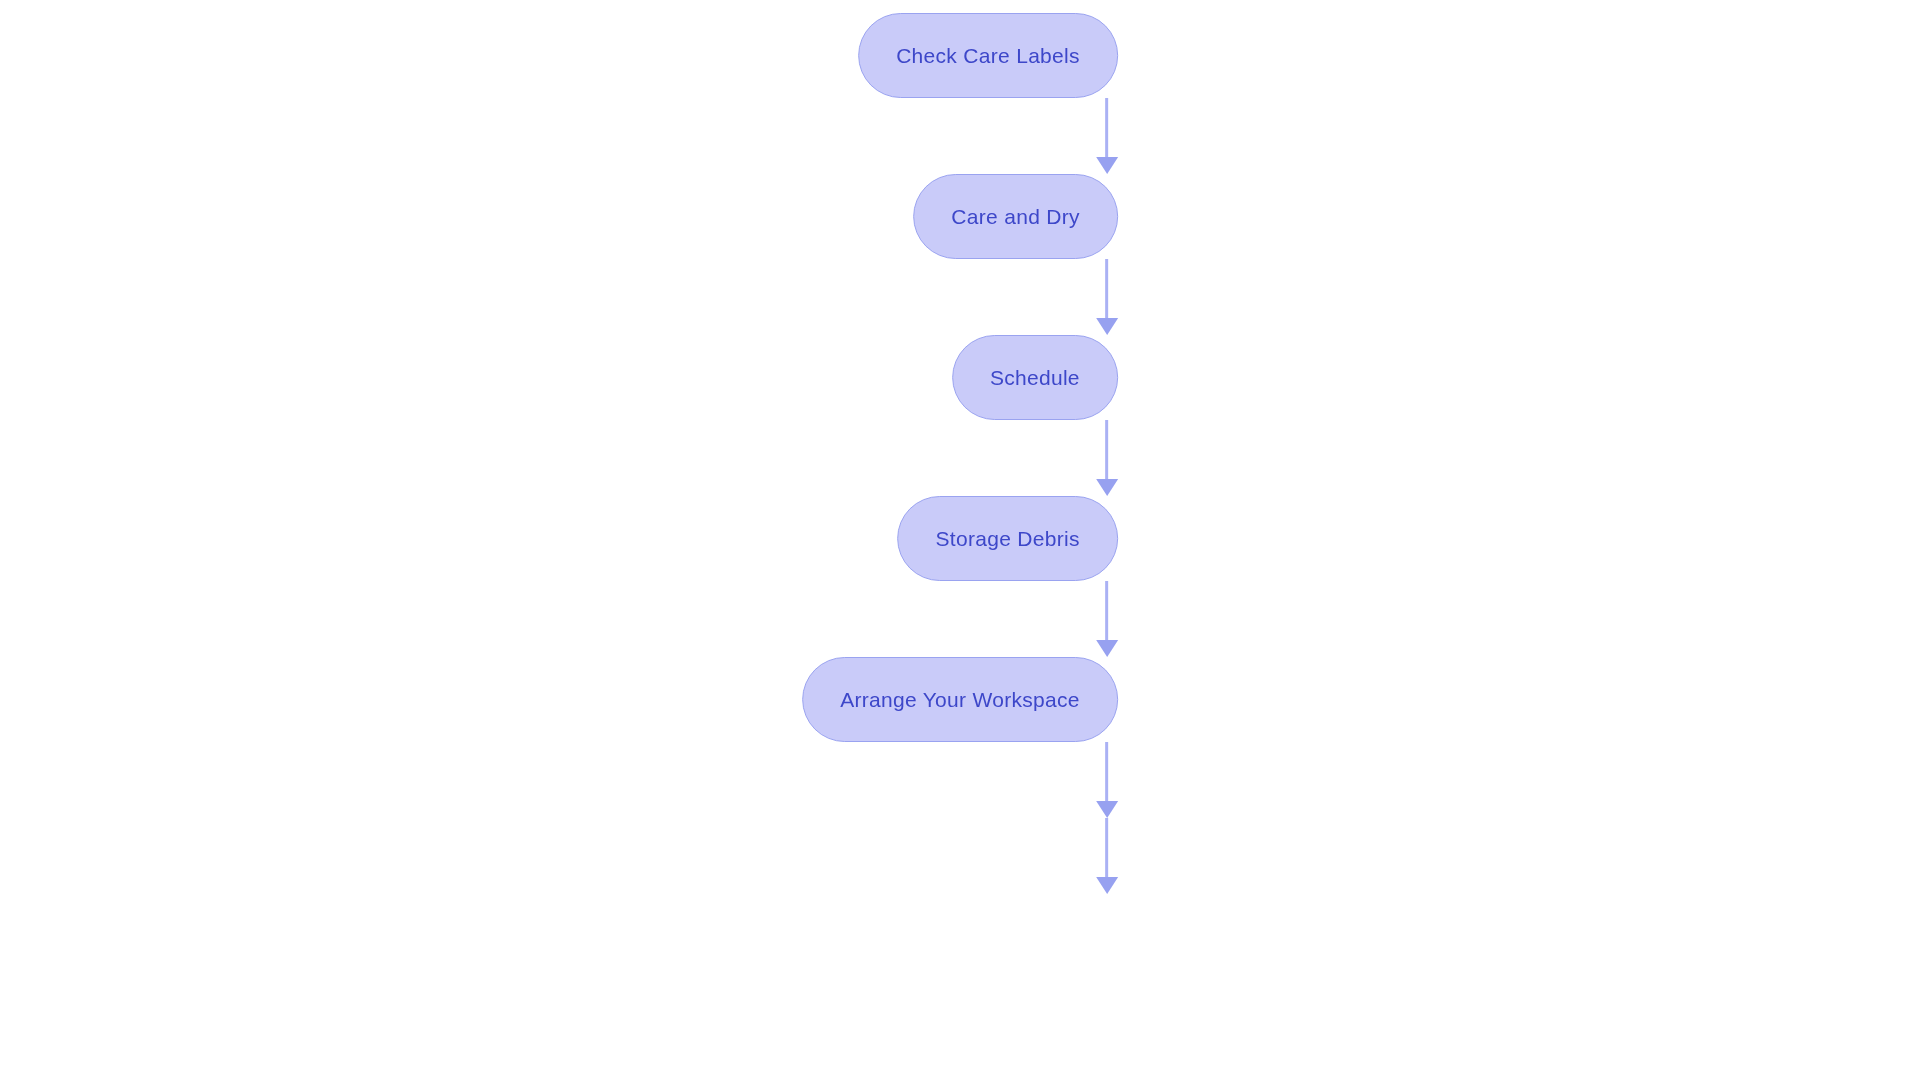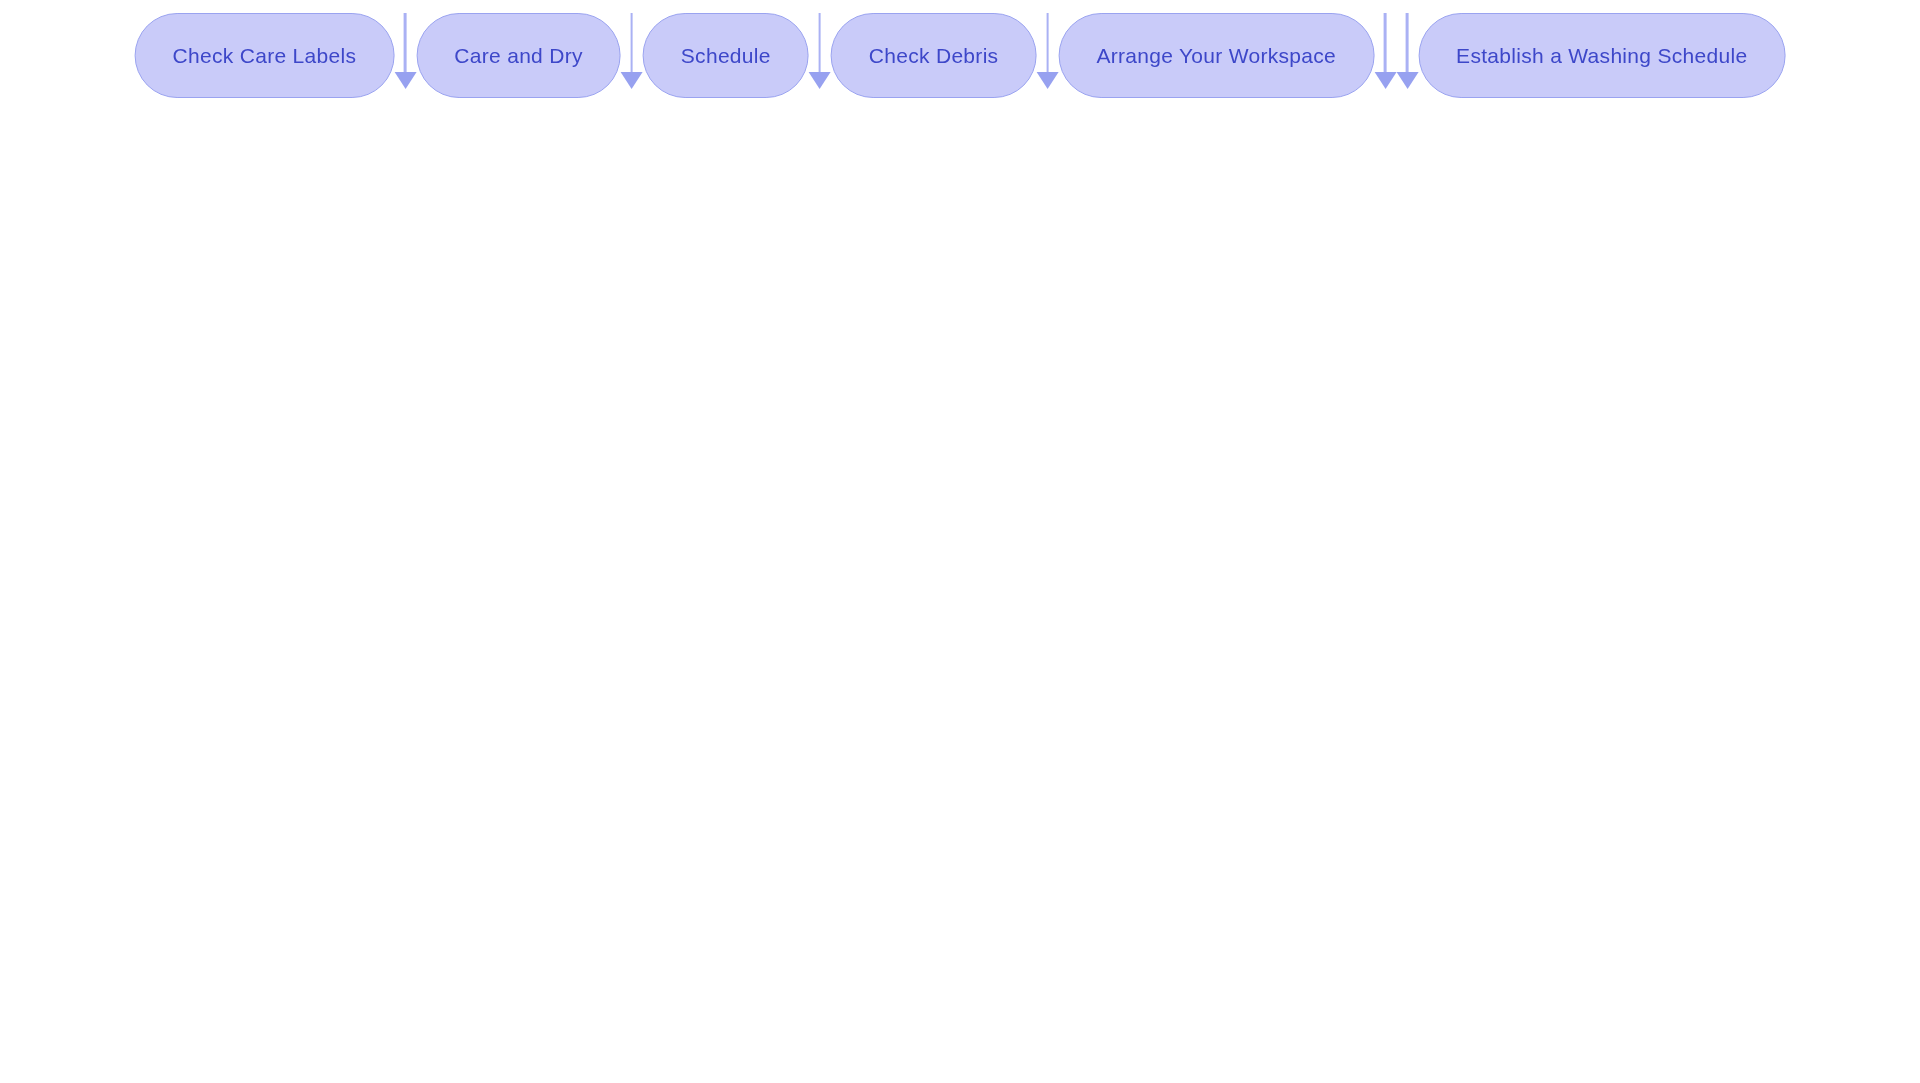--- a/index.html
+++ b/index.html
@@ -18,21 +18,22 @@
     height: 1083px;
     background: var(--bg, #ffffff);
     overflow: hidden;
   }
   .flow {
     position: absolute;
     left: 50%;
     top: 13px;
     transform: translateX(-50%);
     display: flex;
-    align-items: flex-start;
+    flex-direction: column;
+    align-items: flex-end;
   }
   .flow-node {
     box-sizing: border-box;
     height: 85px;
     padding: 0 37px;
     border-radius: 43px;
     background: var(--node-fill, #c9cbf9);
     border: 1.5px solid var(--node-border, #9aa3f0);
     color: var(--node-text, #3d47c9);
     display: flex;
@@ -88,21 +89,21 @@
   <div class="flow-node">
     <span>Schedule</span>
   </div>
 
   <div class="flow-arrow">
     <div class="arrow-line"></div>
     <div class="arrow-head"></div>
   </div>
 
   <div class="flow-node">
-    <span>Check Debris</span>
+    <span>Storage Debris</span>
   </div>
 
   <div class="flow-arrow">
     <div class="arrow-line"></div>
     <div class="arrow-head"></div>
   </div>
 
   <div class="flow-node">
     <span>Arrange Your Workspace</span>
   </div>
@@ -111,17 +112,14 @@
     <div class="arrow-line"></div>
     <div class="arrow-head"></div>
   </div>
 
 
   <div class="flow-arrow">
     <div class="arrow-line"></div>
     <div class="arrow-head"></div>
   </div>
 
-  <div class="flow-node">
-    <span>Establish a Washing Schedule</span>
-  </div>
 </div>
 </div>
 
 </body></html>

